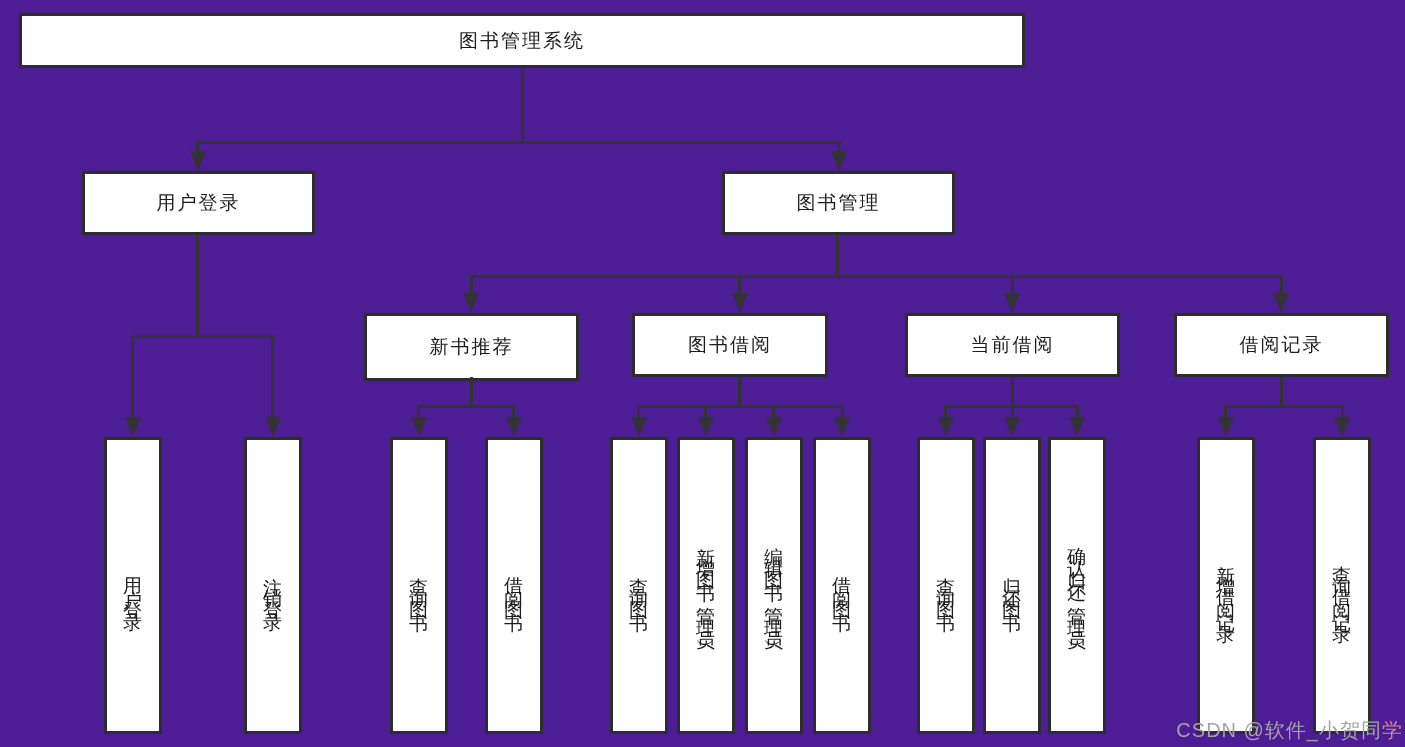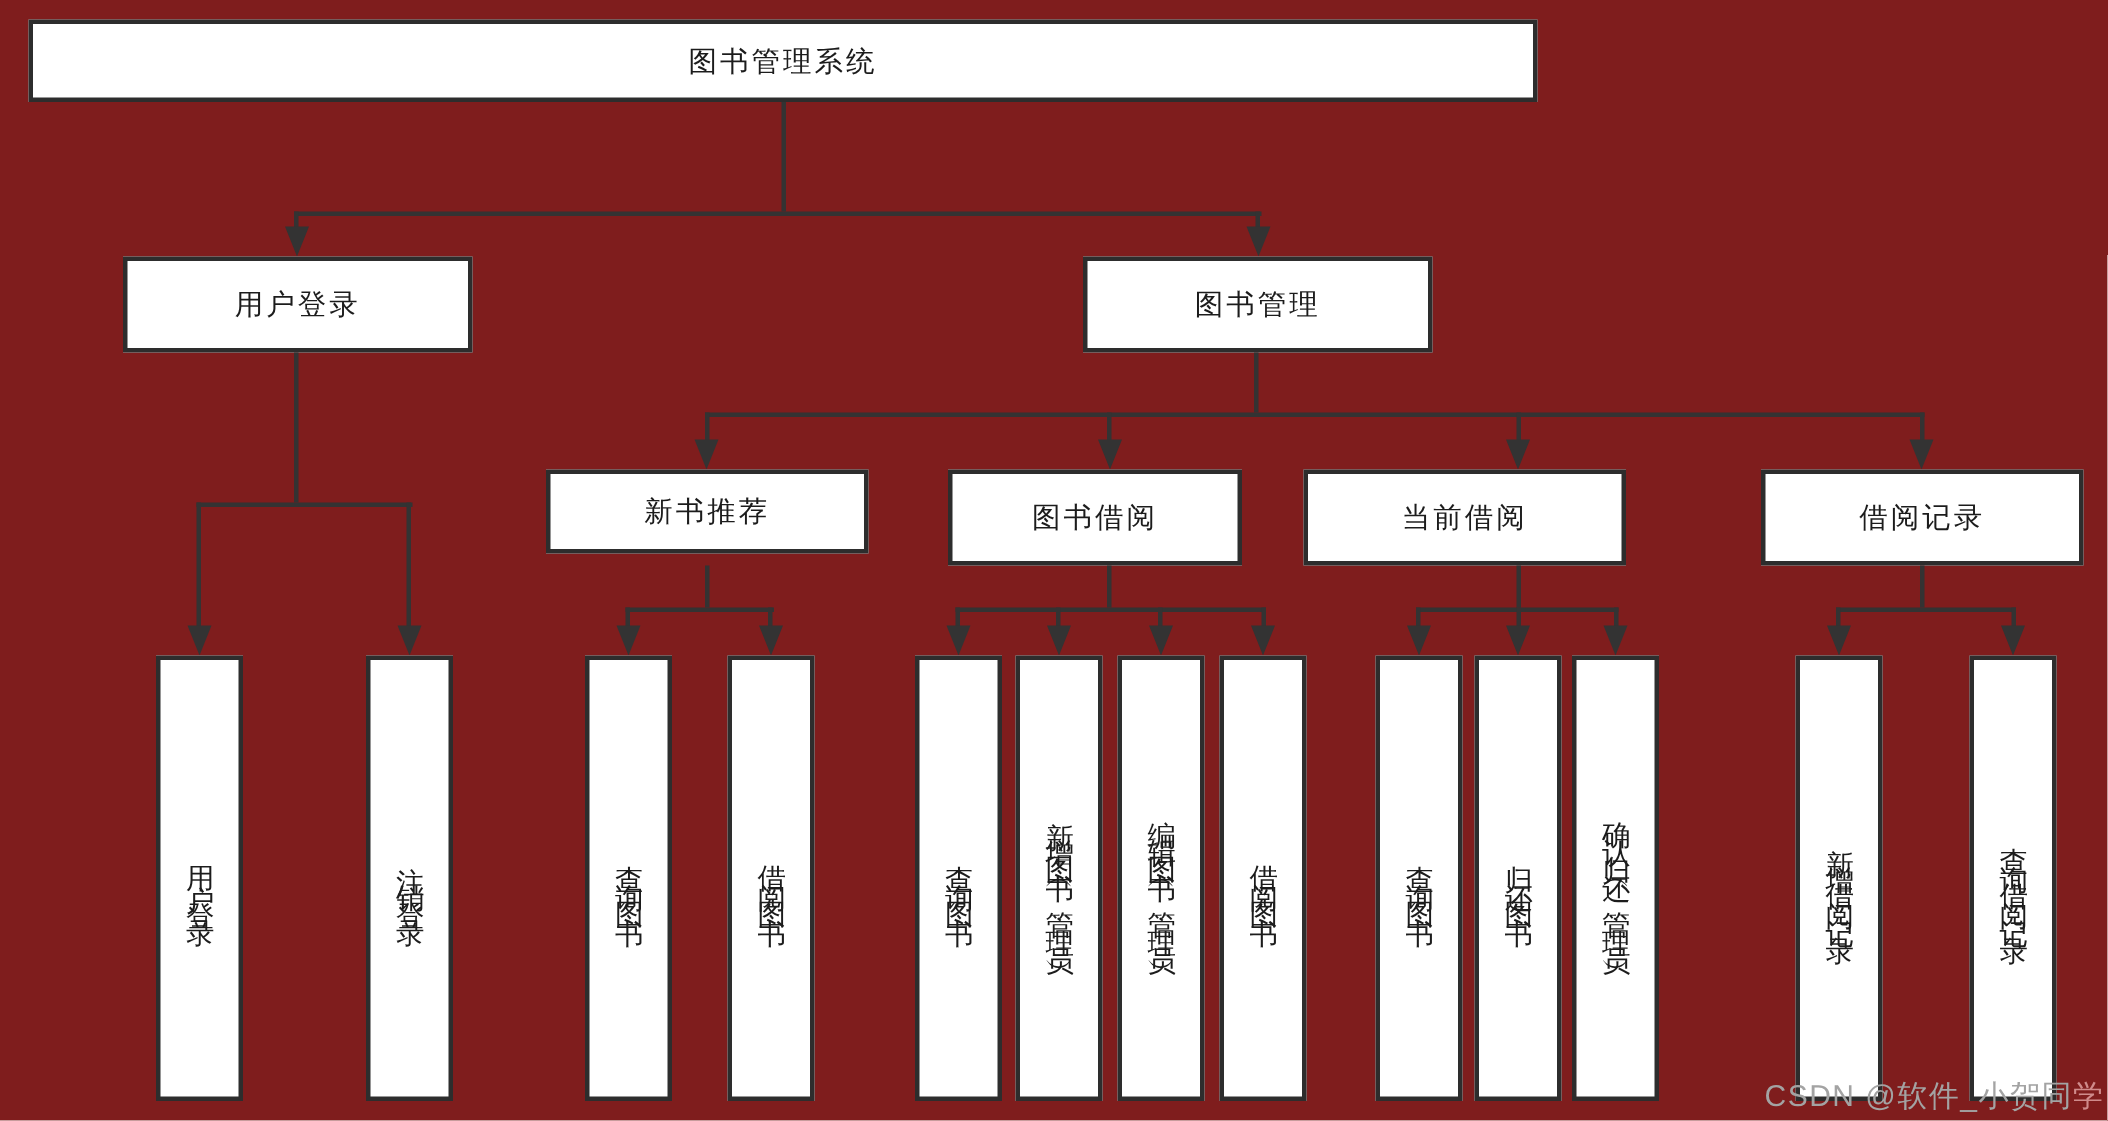--- a/index.html
+++ b/index.html
@@ -1,18 +1,18 @@
 <!DOCTYPE html>
 <html><head>
 <meta charset="utf-8">
 <title>Diagram</title>
 <style>
   html,body{margin:0;padding:0;background:#ffffff;}
   .canvas{
-    position:relative;width:1405px;height:747px;background:#7f1d1d;overflow:hidden;
+    position:relative;width:1405px;height:747px;background:#4c1d95;overflow:hidden;
     font-family:"Liberation Sans","DejaVu Sans",sans-serif;
   }
   .hbox{
     position:absolute;box-sizing:border-box;border:3px solid #2d2d2d;background:#ffffff;
     display:flex;align-items:center;justify-content:center;
     font-size:19px;letter-spacing:2px;color:#1c1c1c;font-weight:500;
   }
   .leaf{
     position:absolute;top:437px;width:58px;height:297px;box-sizing:border-box;
     border:3px solid #2d2d2d;background:#ffffff;
@@ -69,27 +69,27 @@
   <div class="hline" style="left:470px;top:275px;width:813px;"></div>
   <div class="vline" style="left:470px;top:275px;height:20px;"></div>
   <div class="arrow" style="left:463px;top:293px;"></div>
   <div class="vline" style="left:738px;top:275px;height:20px;"></div>
   <div class="arrow" style="left:732px;top:293px;"></div>
   <div class="vline" style="left:1011px;top:275px;height:20px;"></div>
   <div class="arrow" style="left:1004px;top:293px;"></div>
   <div class="vline" style="left:1280px;top:275px;height:20px;"></div>
   <div class="arrow" style="left:1273px;top:293px;"></div>
 
-  <div class="hbox" style="left:364px;top:313px;width:215px;height:56px;">
+  <div class="hbox" style="left:364px;top:313px;width:215px;height:68px;">
     <span>新书推荐</span>
   </div>
   <div class="hbox" style="left:632px;top:313px;width:196px;height:64px;">
     <span>图书借阅</span>
   </div>
-  <div class="hbox" style="left:869px;top:313px;width:215px;height:64px;">
+  <div class="hbox" style="left:905px;top:313px;width:215px;height:64px;">
     <span>当前借阅</span>
   </div>
   <div class="hbox" style="left:1174px;top:313px;width:215px;height:64px;">
     <span>借阅记录</span>
   </div>
 
   <div class="vline" style="left:470px;top:377px;height:28px;"></div>
   <div class="hline" style="left:417px;top:405px;width:99px;"></div>
   <div class="vline" style="left:417px;top:405px;height:14px;"></div>
   <div class="arrow" style="left:411px;top:417px;"></div>

